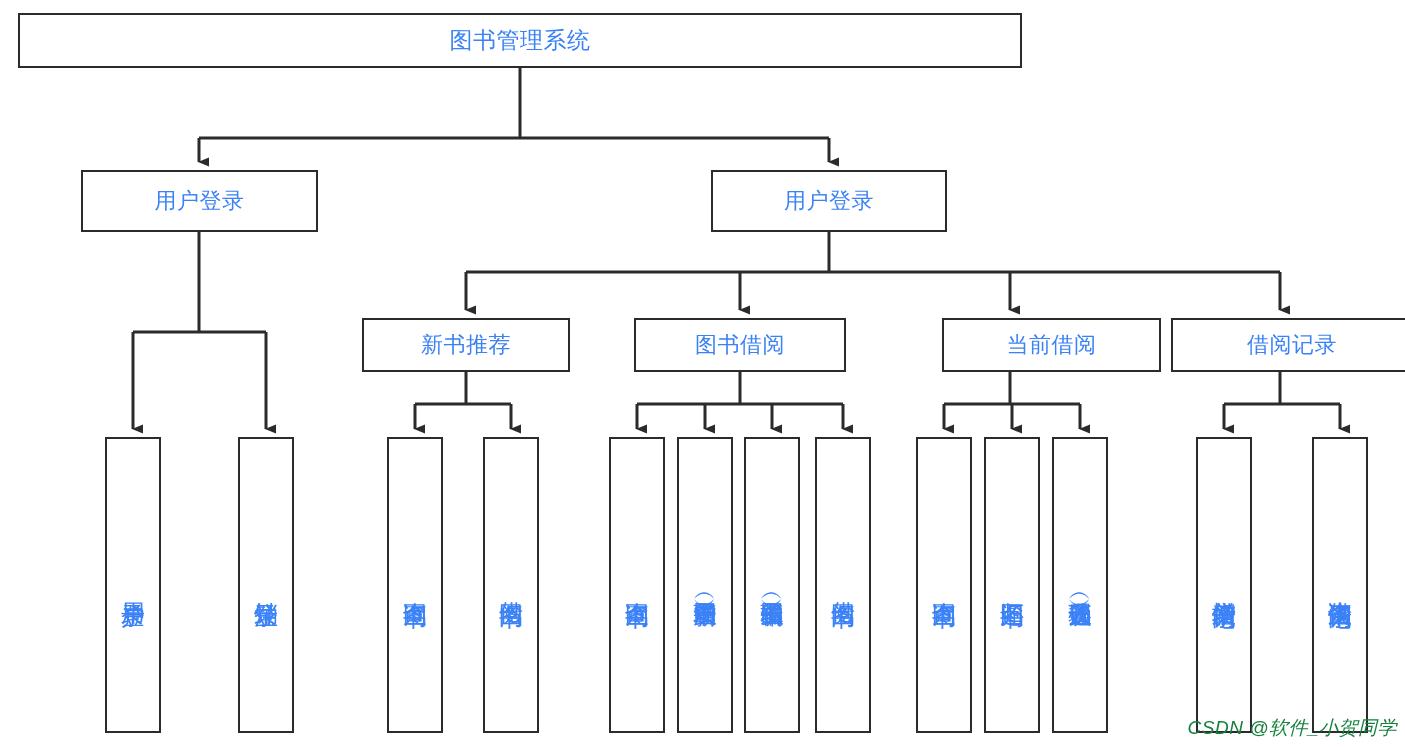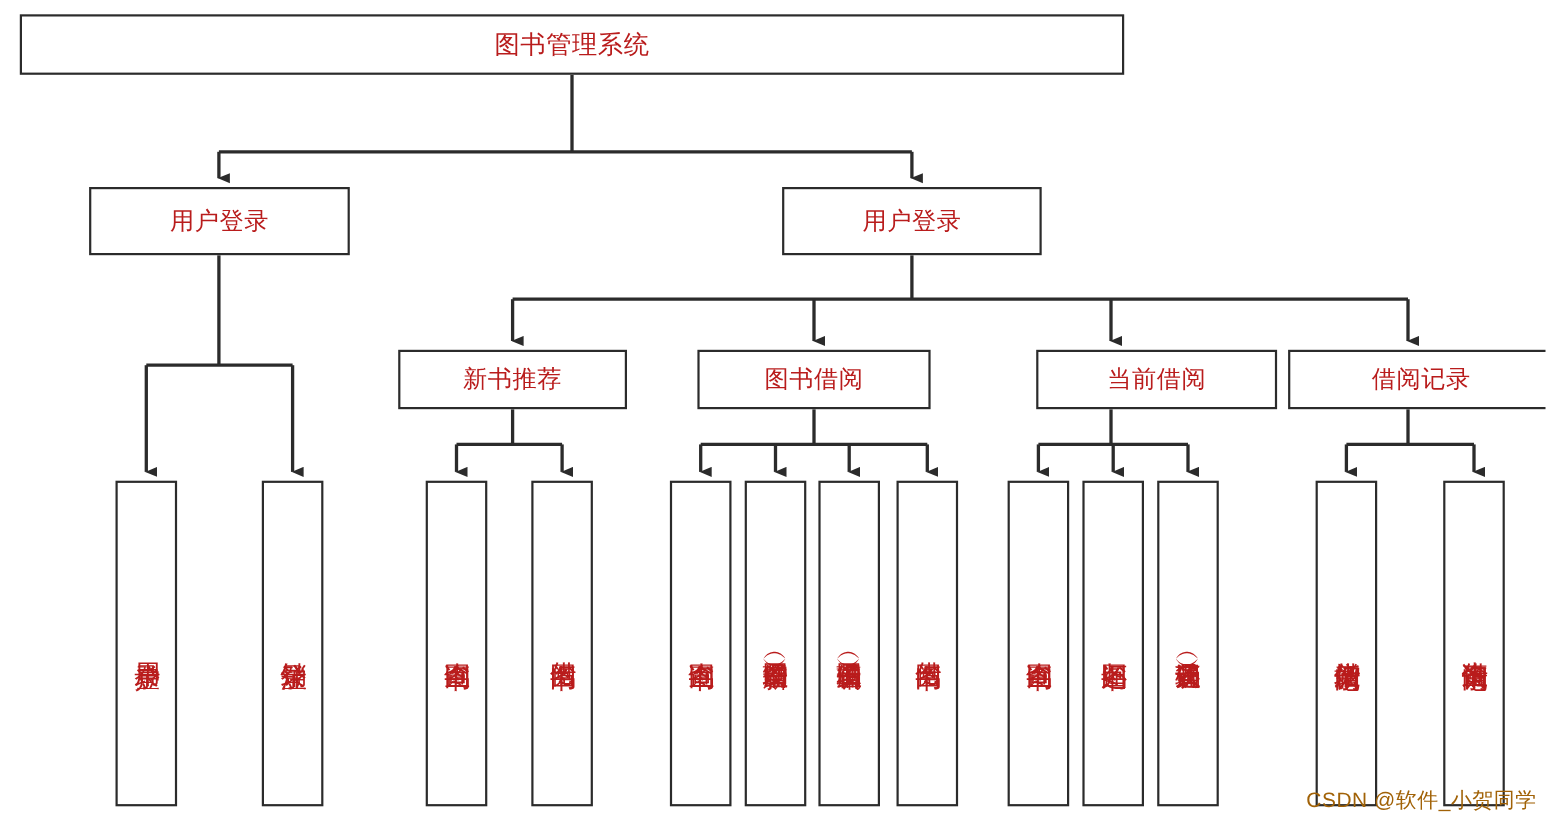--- a/index.html
+++ b/index.html
@@ -32,21 +32,21 @@
     position: absolute;
     box-sizing: border-box;
     border: 2px solid #2b2b2b;
     background: #ffffff;
     display: flex;
     align-items: center;
     justify-content: center;
     overflow: hidden;
   }
   .node-label {
-    color: #b91c1c;
+    color: #3b82f6;
     line-height: 1.15;
     white-space: nowrap;
   }
   .node-h .node-label {
     font-size: 22px;
     letter-spacing: 0.5px;
   }
   .node-root .node-label {
     font-size: 23px;
   }
@@ -64,25 +64,26 @@
   }
   .node-v.tight .node-label {
     font-size: 23px;
     line-height: 1.0;
     letter-spacing: 0px;
   }
   .watermark {
     position: absolute;
     right: 8px;
     bottom: 6px;
-    color: #a16207;
+    color: #15803d;
     font-size: 19px;
     letter-spacing: 0.5px;
     user-select: none;
     white-space: nowrap;
+    font-style: italic;
   }
 </style>
 </head>
 <body>
 
 <div id="diagram-root">
 
   <svg id="diagram-svg" viewBox="0 0 1405 747" xmlns="http://www.w3.org/2000/svg">
     <defs>
       <marker id="arrowhead" markerWidth="10" markerHeight="11" refX="4.6" refY="10" orient="auto" markerUnits="userSpaceOnUse">

